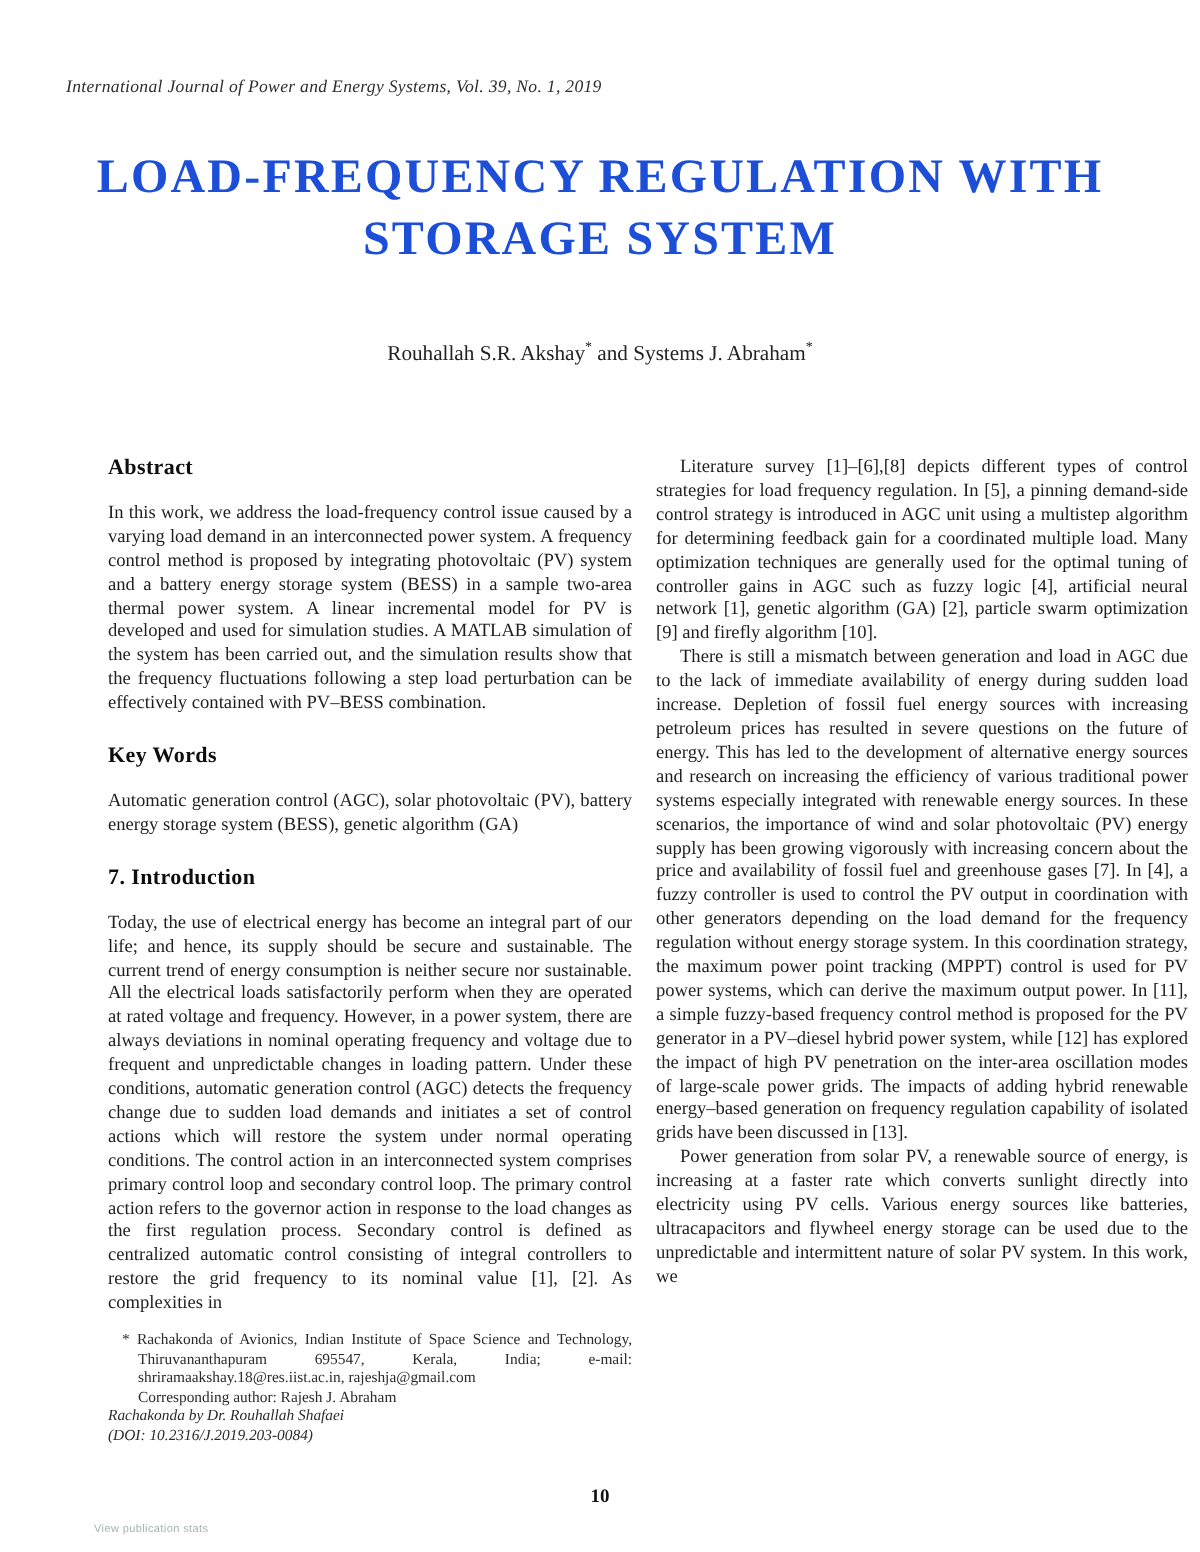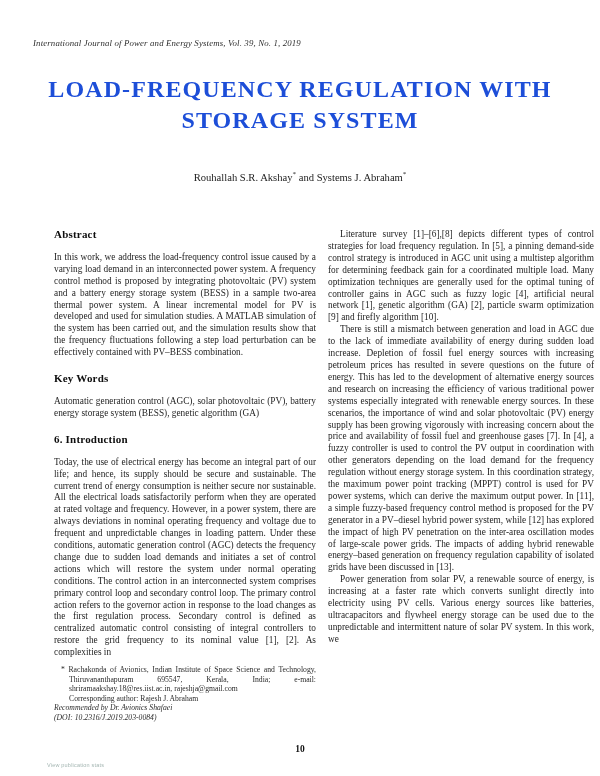--- a/index.html
+++ b/index.html
@@ -80,27 +80,27 @@
 
   <div class="columns">
 
     <div class="col left">
       <h2 class="sec-heading">Abstract</h2>
       <p>In this work, we address the load-frequency control issue caused by a varying load demand in an interconnected power system. A frequency control method is proposed by integrating photovoltaic (PV) system and a battery energy storage system (BESS) in a sample two-area thermal power system. A linear incremental model for PV is developed and used for simulation studies. A MATLAB simulation of the system has been carried out, and the simulation results show that the frequency fluctuations following a step load perturbation can be effectively contained with PV–BESS combination.</p>
 
       <h2 class="sec-heading spaced">Key Words</h2>
       <p>Automatic generation control (AGC), solar photovoltaic (PV), battery energy storage system (BESS), genetic algorithm (GA)</p>
 
-      <h2 class="sec-heading spaced">6. Introduction</h2>
+      <h2 class="sec-heading spaced">7. Introduction</h2>
       <p>Today, the use of electrical energy has become an integral part of our life; and hence, its supply should be secure and sustainable. The current trend of energy consumption is neither secure nor sustainable. All the electrical loads satisfactorily perform when they are operated at rated voltage and frequency. However, in a power system, there are always deviations in nominal operating frequency and voltage due to frequent and unpredictable changes in loading pattern. Under these conditions, automatic generation control (AGC) detects the frequency change due to sudden load demands and initiates a set of control actions which will restore the system under normal operating conditions. The control action in an interconnected system comprises primary control loop and secondary control loop. The primary control action refers to the governor action in response to the load changes as the first regulation process. Secondary control is defined as centralized automatic control consisting of integral controllers to restore the grid frequency to its nominal value [1], [2]. As complexities in</p>
 
       <div class="footnote">
         <p class="fn-aff">* Rachakonda of Avionics, Indian Institute of Space Science and Technology, Thiruvananthapuram 695547, Kerala, India; e-mail: shriramaakshay.18@res.iist.ac.in, rajeshja@gmail.com</p>
         <p class="fn-corr">Corresponding author: Rajesh J. Abraham</p>
-        <p class="fn-italic">Recommended by Dr. Avionics Shafaei</p>
+        <p class="fn-italic">Rachakonda by Dr. Rouhallah Shafaei</p>
         <p class="fn-italic">(DOI: 10.2316/J.2019.203-0084)</p>
       </div>
     </div>
 
     <div class="col right">
       <p class="indent">Literature survey [1]–[6],[8] depicts different types of control strategies for load frequency regulation. In [5], a pinning demand-side control strategy is introduced in AGC unit using a multistep algorithm for determining feedback gain for a coordinated multiple load. Many optimization techniques are generally used for the optimal tuning of controller gains in AGC such as fuzzy logic [4], artificial neural network [1], genetic algorithm (GA) [2], particle swarm optimization [9] and firefly algorithm [10].</p>
       <p class="indent">There is still a mismatch between generation and load in AGC due to the lack of immediate availability of energy during sudden load increase. Depletion of fossil fuel energy sources with increasing petroleum prices has resulted in severe questions on the future of energy. This has led to the development of alternative energy sources and research on increasing the efficiency of various traditional power systems especially integrated with renewable energy sources. In these scenarios, the importance of wind and solar photovoltaic (PV) energy supply has been growing vigorously with increasing concern about the price and availability of fossil fuel and greenhouse gases [7]. In [4], a fuzzy controller is used to control the PV output in coordination with other generators depending on the load demand for the frequency regulation without energy storage system. In this coordination strategy, the maximum power point tracking (MPPT) control is used for PV power systems, which can derive the maximum output power. In [11], a simple fuzzy-based frequency control method is proposed for the PV generator in a PV–diesel hybrid power system, while [12] has explored the impact of high PV penetration on the inter-area oscillation modes of large-scale power grids. The impacts of adding hybrid renewable energy–based generation on frequency regulation capability of isolated grids have been discussed in [13].</p>
       <p class="indent">Power generation from solar PV, a renewable source of energy, is increasing at a faster rate which converts sunlight directly into electricity using PV cells. Various energy sources like batteries, ultracapacitors and flywheel energy storage can be used due to the unpredictable and intermittent nature of solar PV system. In this work, we</p>
     </div>
 

